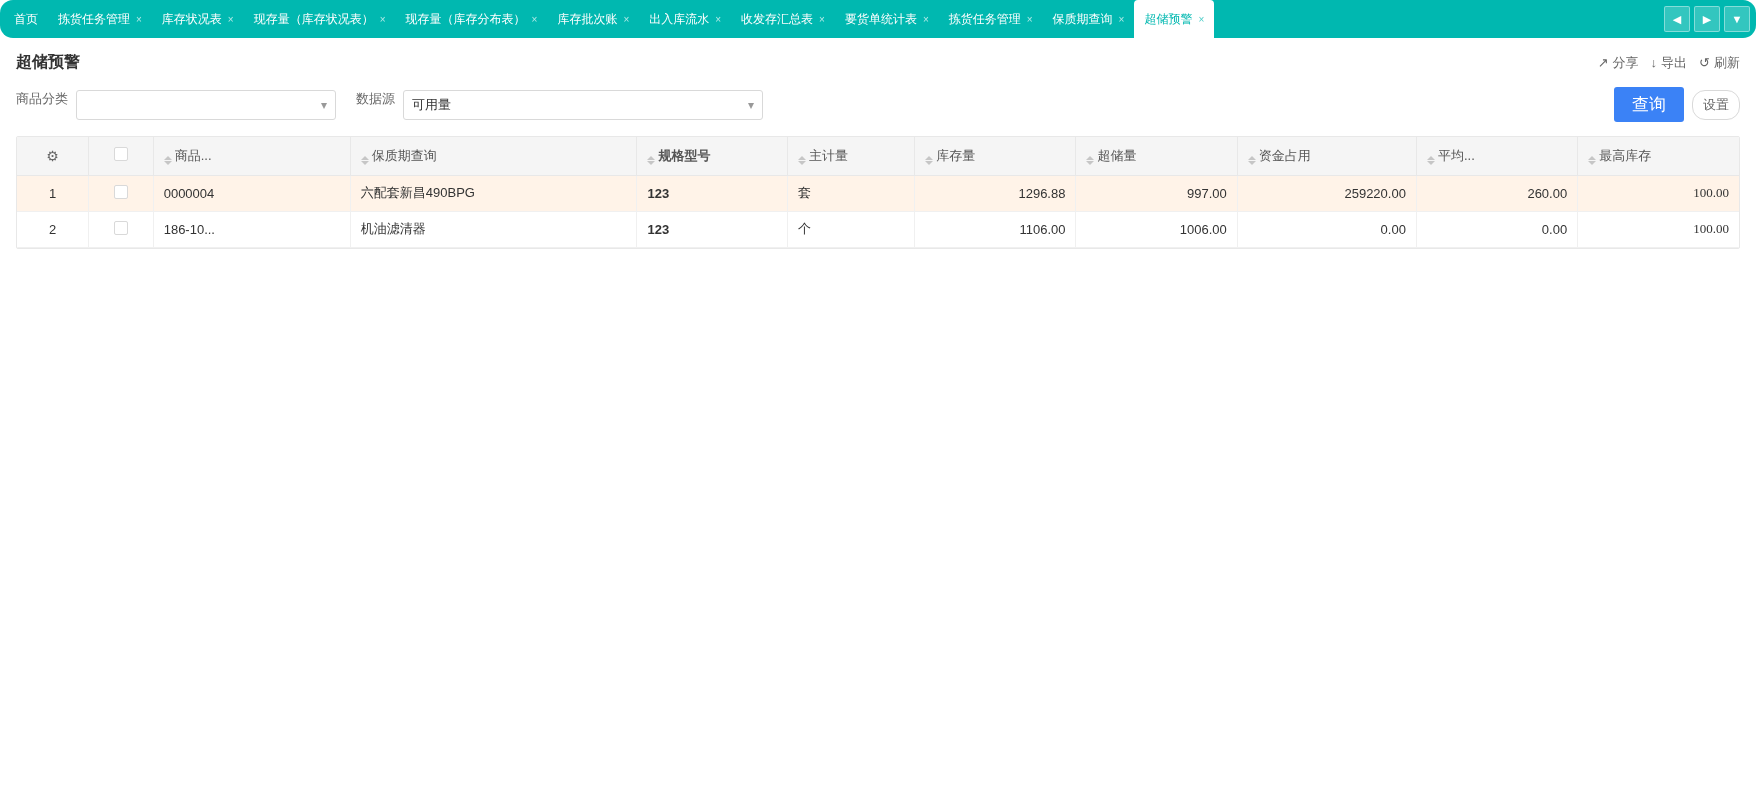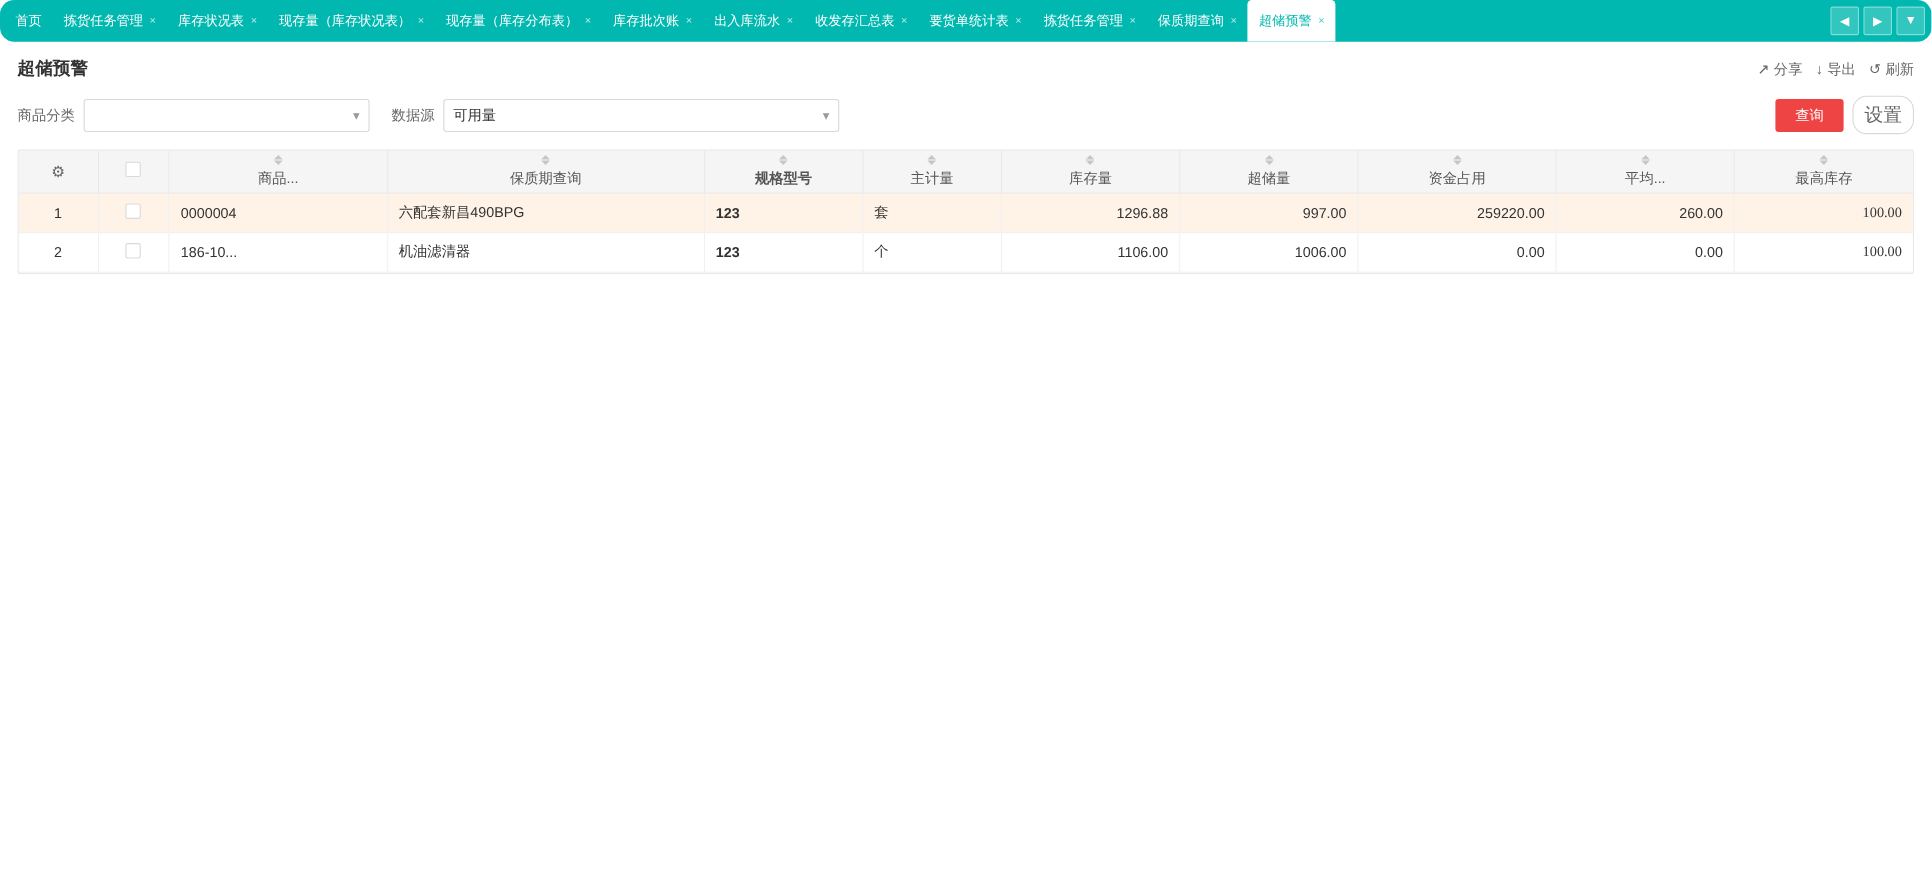--- a/index.html
+++ b/index.html
@@ -90,21 +90,21 @@
 
     
     .filter-bar {
       display: flex;
       align-items: center;
       gap: 20px;
       margin-bottom: 14px;
     }
     .filter-group {
       display: flex;
-      align-items: center;
+      align-items: flex-start;
       gap: 8px;
     }
     .filter-label {
       color: #666;
       font-size: 13px;
       white-space: nowrap;
     }
     .filter-select {
       display: flex;
       align-items: center;
@@ -122,36 +122,36 @@
     .filter-select-wide {
       width: 360px;
     }
     .filter-actions {
       margin-left: auto;
       display: flex;
       align-items: center;
       gap: 8px;
     }
     .btn-query {
-      background: #ef4444;
+      background: #3b82f6;
       color: #fff;
       border: none;
       border-radius: 3px;
       padding: 6px 18px;
       cursor: pointer;
-      font-size: 13px;
+      font-size: 17px;
     }
     .btn-setting {
       background: #fff;
       color: #666;
       border: 1px solid #d9d9d9;
       border-radius: 13px;
       padding: 5px 10px;
       cursor: pointer;
-      font-size: 17px;
+      font-size: 13px;
     }
 
     
     .table-wrapper {
       border: 1px solid #e8e8e8;
       border-radius: 2px;
       overflow: hidden;
     }
     table {
       width: 100%;
@@ -167,23 +167,22 @@
       padding: 0 10px;
       font-weight: normal;
       color: #555;
       border-bottom: 1px solid #e8e8e8;
       border-right: 1px solid #e8e8e8;
       white-space: nowrap;
     }
     thead th:last-child { border-right: none; }
     thead th .th-inner {
       display: flex;
-      align-items: center;
+      align-items: flex-end;
       gap: 3px;
-      flex-direction: column;
     }
     thead th .sort-icon {
       display: flex;
       flex-direction: column;
       gap: 1px;
       opacity: 0.5;
     }
     thead th .sort-icon span {
       display: block;
       width: 0;

